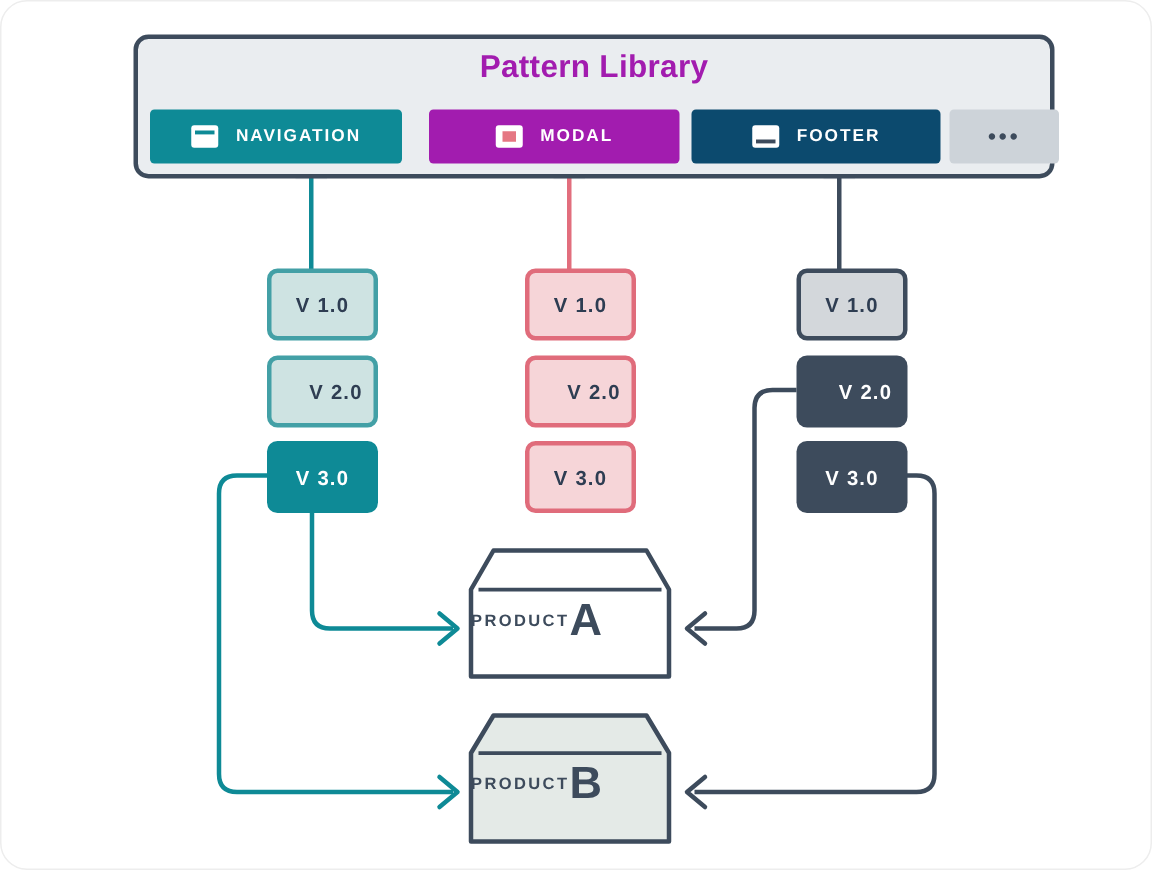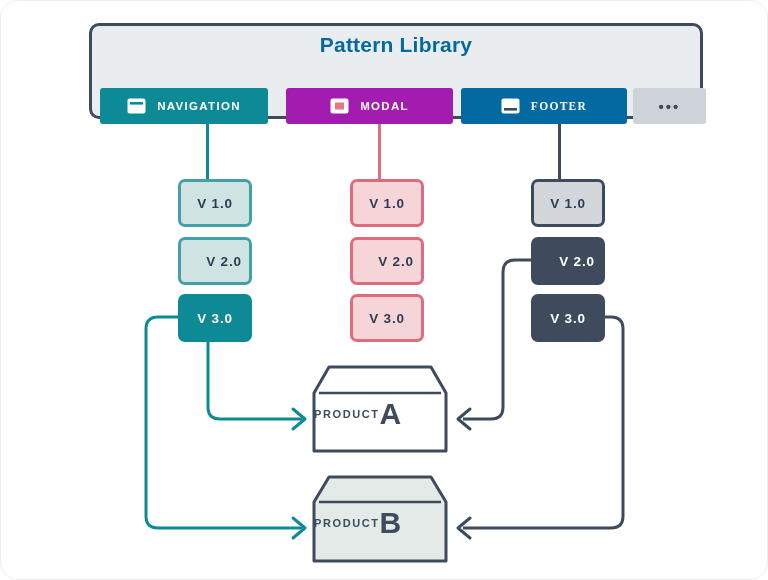--- a/index.html
+++ b/index.html
@@ -18,34 +18,34 @@
     position: absolute; left: 88px; top: 22px;
     width: 614px; height: 96px;
     background: #EAEDF0;
     border: 3px solid #3D4B5C;
     border-radius: 10px;
   }
   .library-title {
     position: absolute; left: 0; right: 0; top: 7px;
     text-align: center;
     font-size: 21px; font-weight: bold;
-    color: #0369a1;
+    color: #a21caf;
     letter-spacing: 0.2px;
   }
-  .btn-row { position: absolute; left: 8px; top: 62px; height: 52px; width: 592px; padding-left: 44px; }
+  .btn-row { position: absolute; left: 8px; top: 47px; height: 52px; width: 592px; padding-left: 44px; }
   .pl-btn {
     position: absolute; top: 0; height: 36px;
     display: flex; align-items: center; justify-content: center; gap: 11px;
     border-radius: 3px;
     color: #ffffff; font-size: 11.5px; font-weight: bold; letter-spacing: 1.3px;
     cursor: pointer;
   }
   .pl-btn.nav    { left: 0;     width: 168px; background: #0E8A96; }
   .pl-btn.modal  { left: 186px; width: 167px; background: #a21caf; }
-  .pl-btn.footer { left: 361px; width: 166px; background: #0369a1; font-family: Liberation Serif, serif; }
+  .pl-btn.footer { left: 361px; width: 166px; background: #0c4a6e; }
   .pl-btn.more   { left: 533px; width: 73px;  background: #CDD3D9; color: #3D4B5C;
                    font-size: 15px; letter-spacing: 2px; }
   .pl-btn svg { display: block; }
 
   
   .chip {
     position: absolute; width: 74px; height: 48px;
     display: flex; align-items: center; justify-content: center;
     border-radius: 7px;
     font-size: 13.5px; font-weight: bold; letter-spacing: 0.8px;

